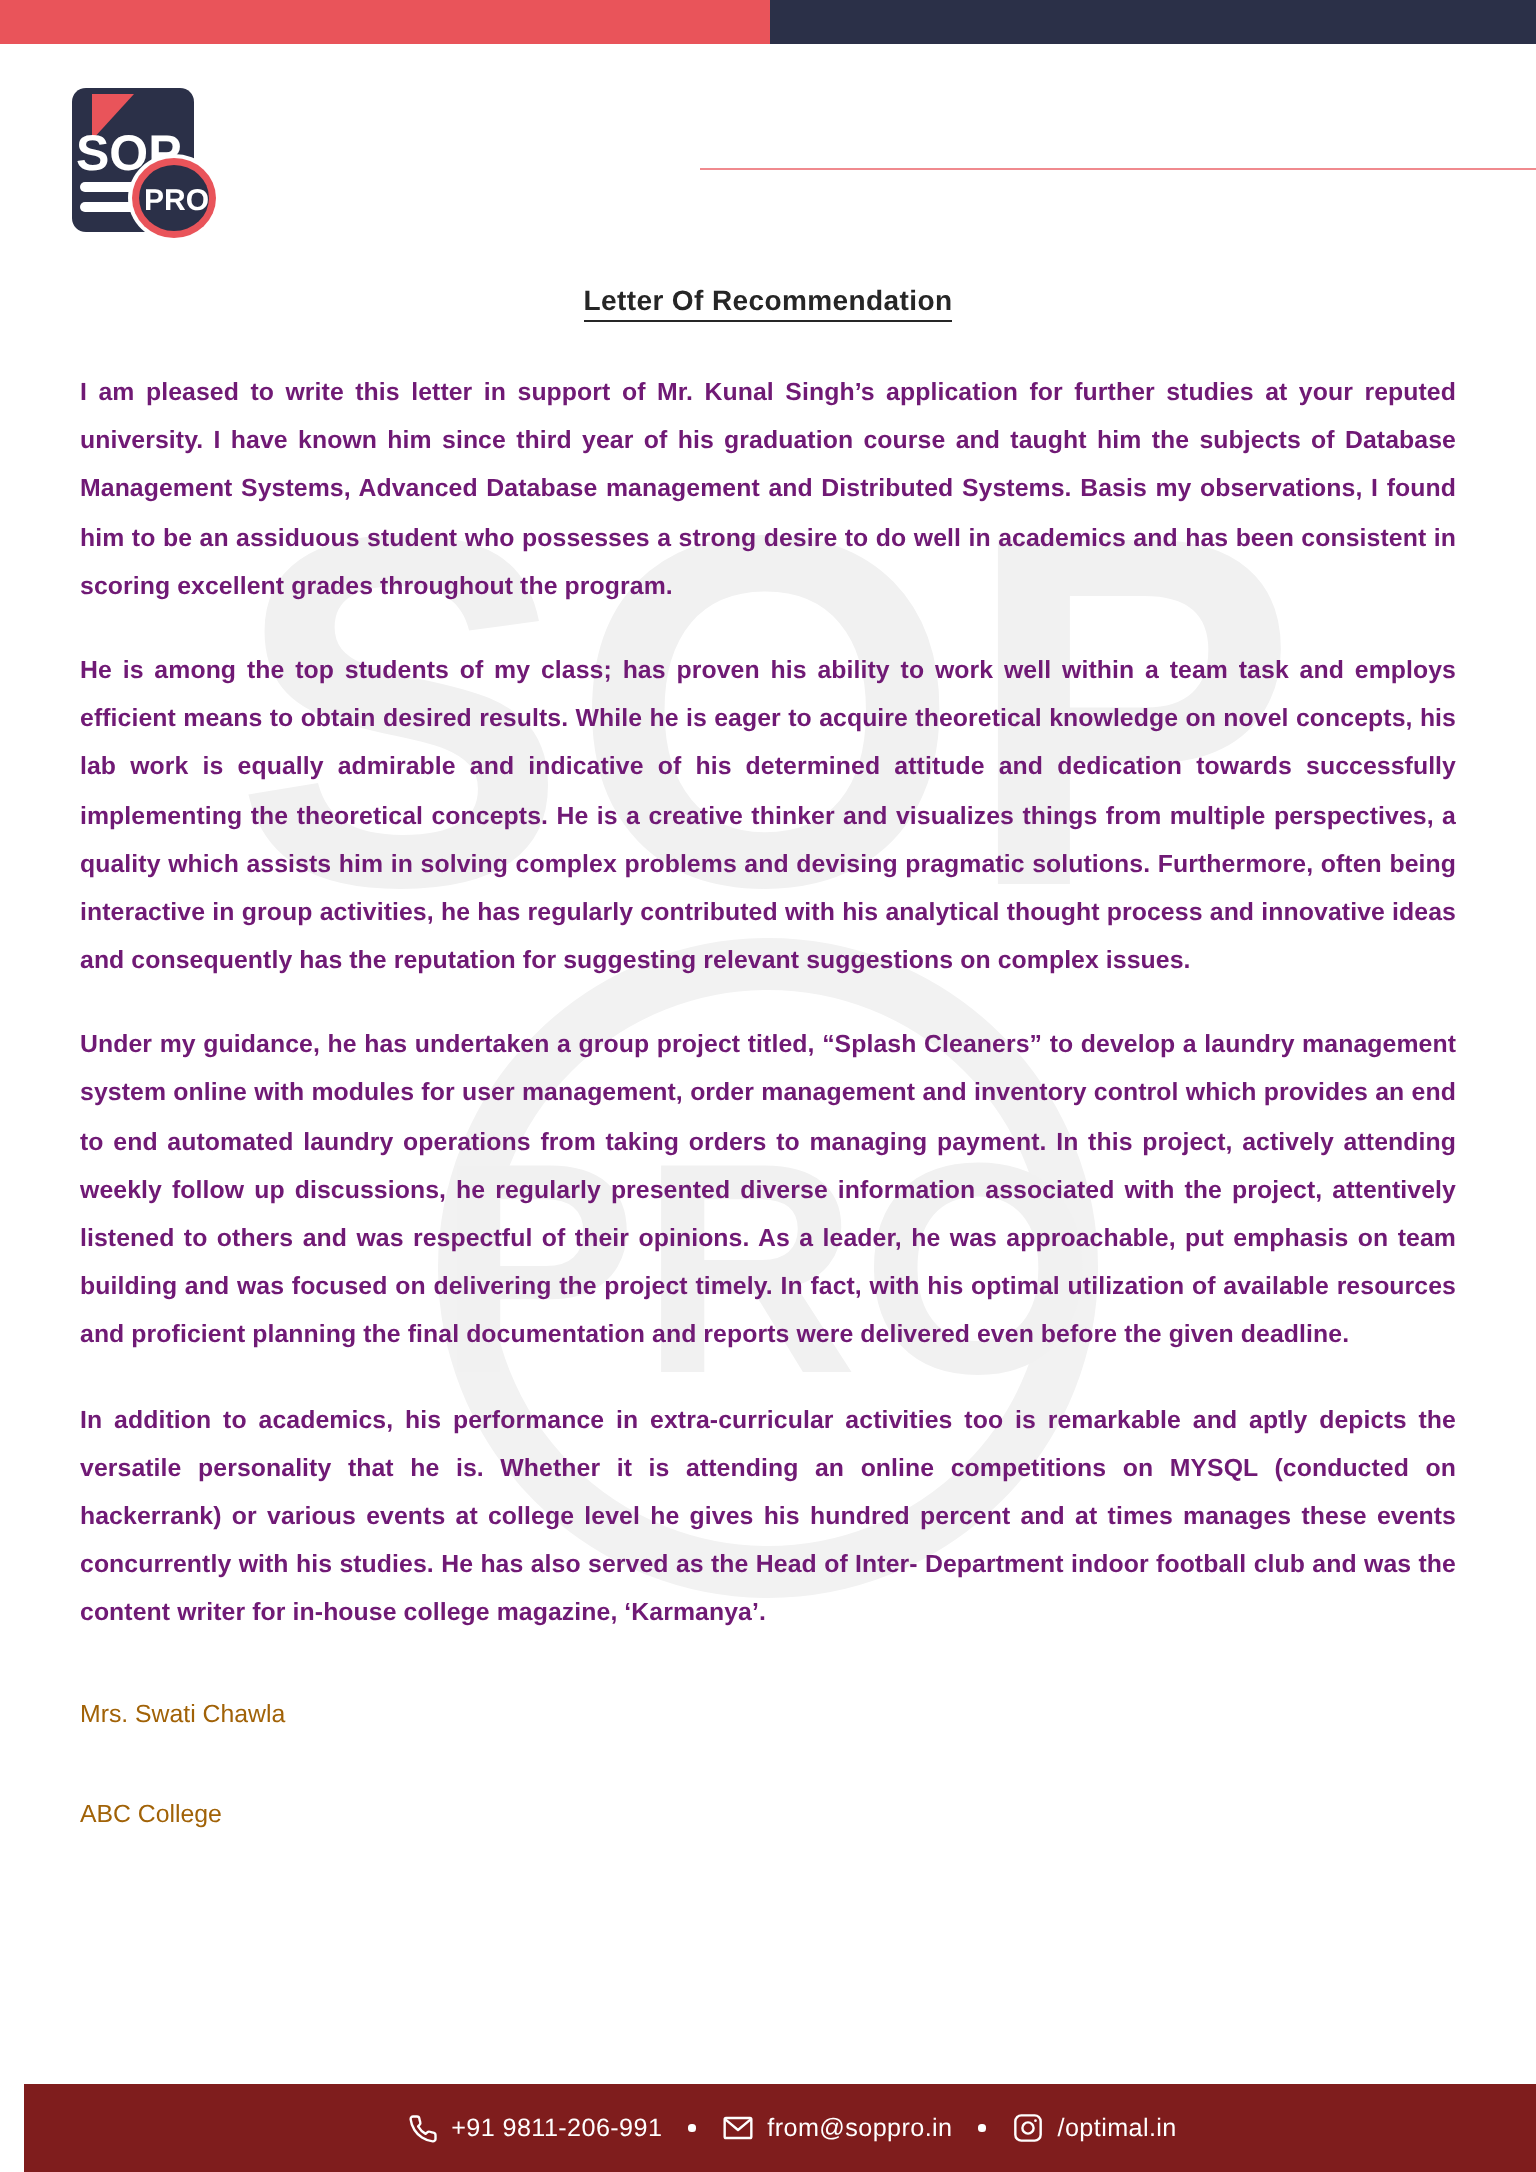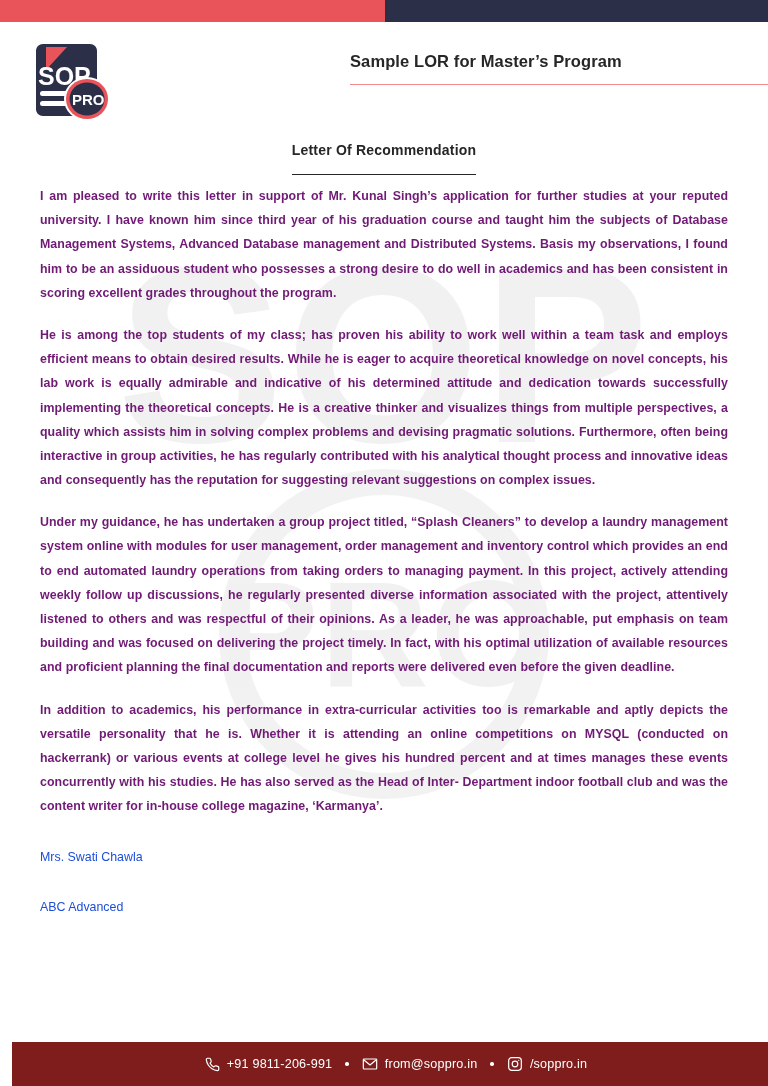--- a/index.html
+++ b/index.html
@@ -113,40 +113,40 @@
     text-align: center;
     font-size: 14px;
     font-weight: 700;
     color: #262626;
     letter-spacing: 0.2px;
     margin-top: 12px;
     margin-bottom: 26px;
   }
   .letter-heading span {
     border-bottom: 1.6px solid #262626;
-    padding-bottom: 16px;
+    padding-bottom: 2px;
   }
 
   p.para {
     font-size: 12.4px;
     line-height: 1.95;
     color: #701a75;
     text-align: justify;
     margin-bottom: 18px;
     letter-spacing: 0.05px;
     font-weight: bold;
   }
 
   .signoff {
     margin-top: 12px;
   }
   .signoff div {
     font-size: 12.4px;
     line-height: 1.95;
-    color: #1d4ed8;
+    color: #a16207;
     margin-top: 26px;
   }
 
   
   .footer {
     position: absolute;
     left: 12px; bottom: 0;
     width: 768px;
     height: 44px;
     background: #7f1d1d;
@@ -204,38 +204,37 @@
         <rect x="16" y="54" width="40" height="5" rx="2.5" fill="#ffffff"></rect>
         <rect x="16" y="64" width="40" height="5" rx="2.5" fill="#ffffff"></rect>
 
         <ellipse cx="63" cy="62" rx="23" ry="22" fill="#ffffff"></ellipse>
         <ellipse cx="63" cy="62" rx="21" ry="20" fill="#e9545a"></ellipse>
         <ellipse cx="63" cy="62" rx="17.5" ry="16.5" fill="#2b3048"></ellipse>
         <text x="48" y="68" font-family="Liberation Sans, sans-serif" font-size="15" font-weight="700" fill="#ffffff">PRO</text>
       </svg>
     </div>
 
-    <div class="doc-title">Sample LOR for Master’s Program</div>
     <div class="title-rule"></div>
   </div>
 
   <div class="content">
 
     <div class="letter-heading">
       <span>Letter Of Recommendation</span>
     </div>
 
     <p class="para">I am pleased to write this letter in support of Mr. Kunal Singh’s application for further studies at your reputed university. I have known him since third year of his graduation course and taught him the subjects of Database Management Systems, Advanced Database management and Distributed Systems. Basis my observations, I found him to be an assiduous student who possesses a strong desire to do well in academics and has been consistent in scoring excellent grades throughout the program.</p>
     <p class="para">He is among the top students of my class; has proven his ability to work well within a team task and employs efficient means to obtain desired results. While he is eager to acquire theoretical knowledge on novel concepts, his lab work is equally admirable and indicative of his determined attitude and dedication towards successfully implementing the theoretical concepts. He is a creative thinker and visualizes things from multiple perspectives, a quality which assists him in solving complex problems and devising pragmatic solutions. Furthermore, often being interactive in group activities, he has regularly contributed with his analytical thought process and innovative ideas and consequently has the reputation for suggesting relevant suggestions on complex issues.</p>
     <p class="para">Under my guidance, he has undertaken a group project titled, “Splash Cleaners” to develop a laundry management system online with modules for user management, order management and inventory control which provides an end to end automated laundry operations from taking orders to managing payment. In this project, actively attending weekly follow up discussions, he regularly presented diverse information associated with the project, attentively listened to others and was respectful of their opinions. As a leader, he was approachable, put emphasis on team building and was focused on delivering the project timely. In fact, with his optimal utilization of available resources and proficient planning the final documentation and reports were delivered even before the given deadline.</p>
     <p class="para">In addition to academics, his performance in extra-curricular activities too is remarkable and aptly depicts the versatile personality that he is. Whether it is attending an online competitions on MYSQL (conducted on hackerrank) or various events at college level he gives his hundred percent and at times manages these events concurrently with his studies. He has also served as the Head of Inter- Department indoor football club and was the content writer for in-house college magazine, ‘Karmanya’.</p>
 
     <div class="signoff">
       <div>Mrs. Swati Chawla</div>
-      <div>ABC Advanced</div>
+      <div>ABC College</div>
     </div>
   </div>
 
   <div class="footer">
 
     <div class="f-item">
       <span class="f-icon">
         <svg width="15" height="15" viewBox="0 0 24 24" fill="none" stroke="#ffffff" stroke-width="1.9" stroke-linecap="round" stroke-linejoin="round">
           <path d="M22 16.9v3a2 2 0 0 1-2.2 2 19.8 19.8 0 0 1-8.6-3.1 19.5 19.5 0 0 1-6-6A19.8 19.8 0 0 1 2.1 4.2 2 2 0 0 1 4.1 2h3a2 2 0 0 1 2 1.7c.1 1 .4 1.9.7 2.8a2 2 0 0 1-.5 2.1L8.1 9.9a16 16 0 0 0 6 6l1.3-1.2a2 2 0 0 1 2.1-.5c.9.3 1.8.6 2.8.7a2 2 0 0 1 1.7 2z"></path>
         </svg>
@@ -258,18 +257,18 @@
     <span class="f-dot"></span>
 
     <div class="f-item">
       <span class="f-icon">
         <svg width="16" height="16" viewBox="0 0 24 24" fill="none" stroke="#ffffff" stroke-width="1.8" stroke-linecap="round" stroke-linejoin="round">
           <rect x="2.5" y="2.5" width="19" height="19" rx="4.5"></rect>
           <circle cx="12" cy="12" r="4.2"></circle>
           <circle cx="17.6" cy="6.5" r="1" fill="#ffffff" stroke="none"></circle>
         </svg>
       </span>
-      <span>/soppro.in</span>
+      <span>/optimal.in</span>
     </div>
 
   </div>
 
 </div>
 
 </body></html>

